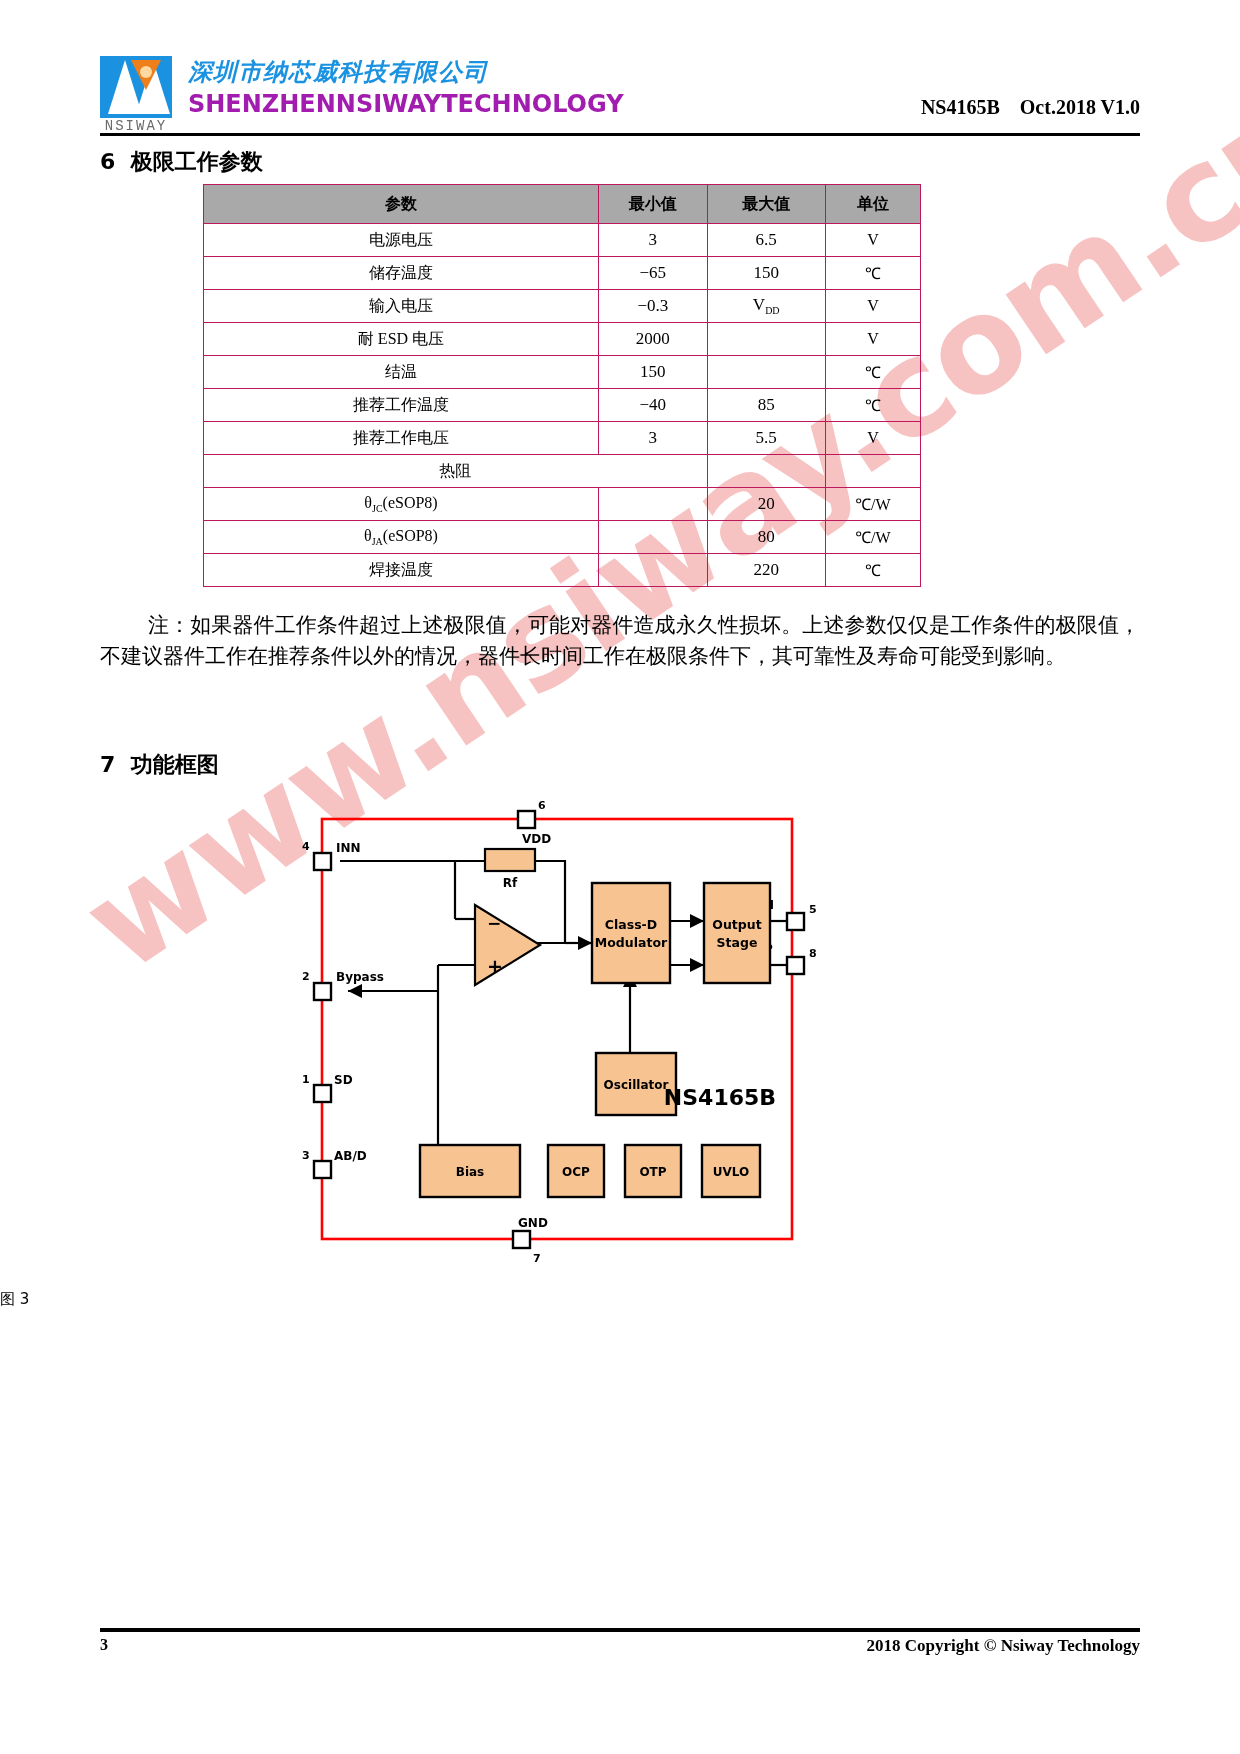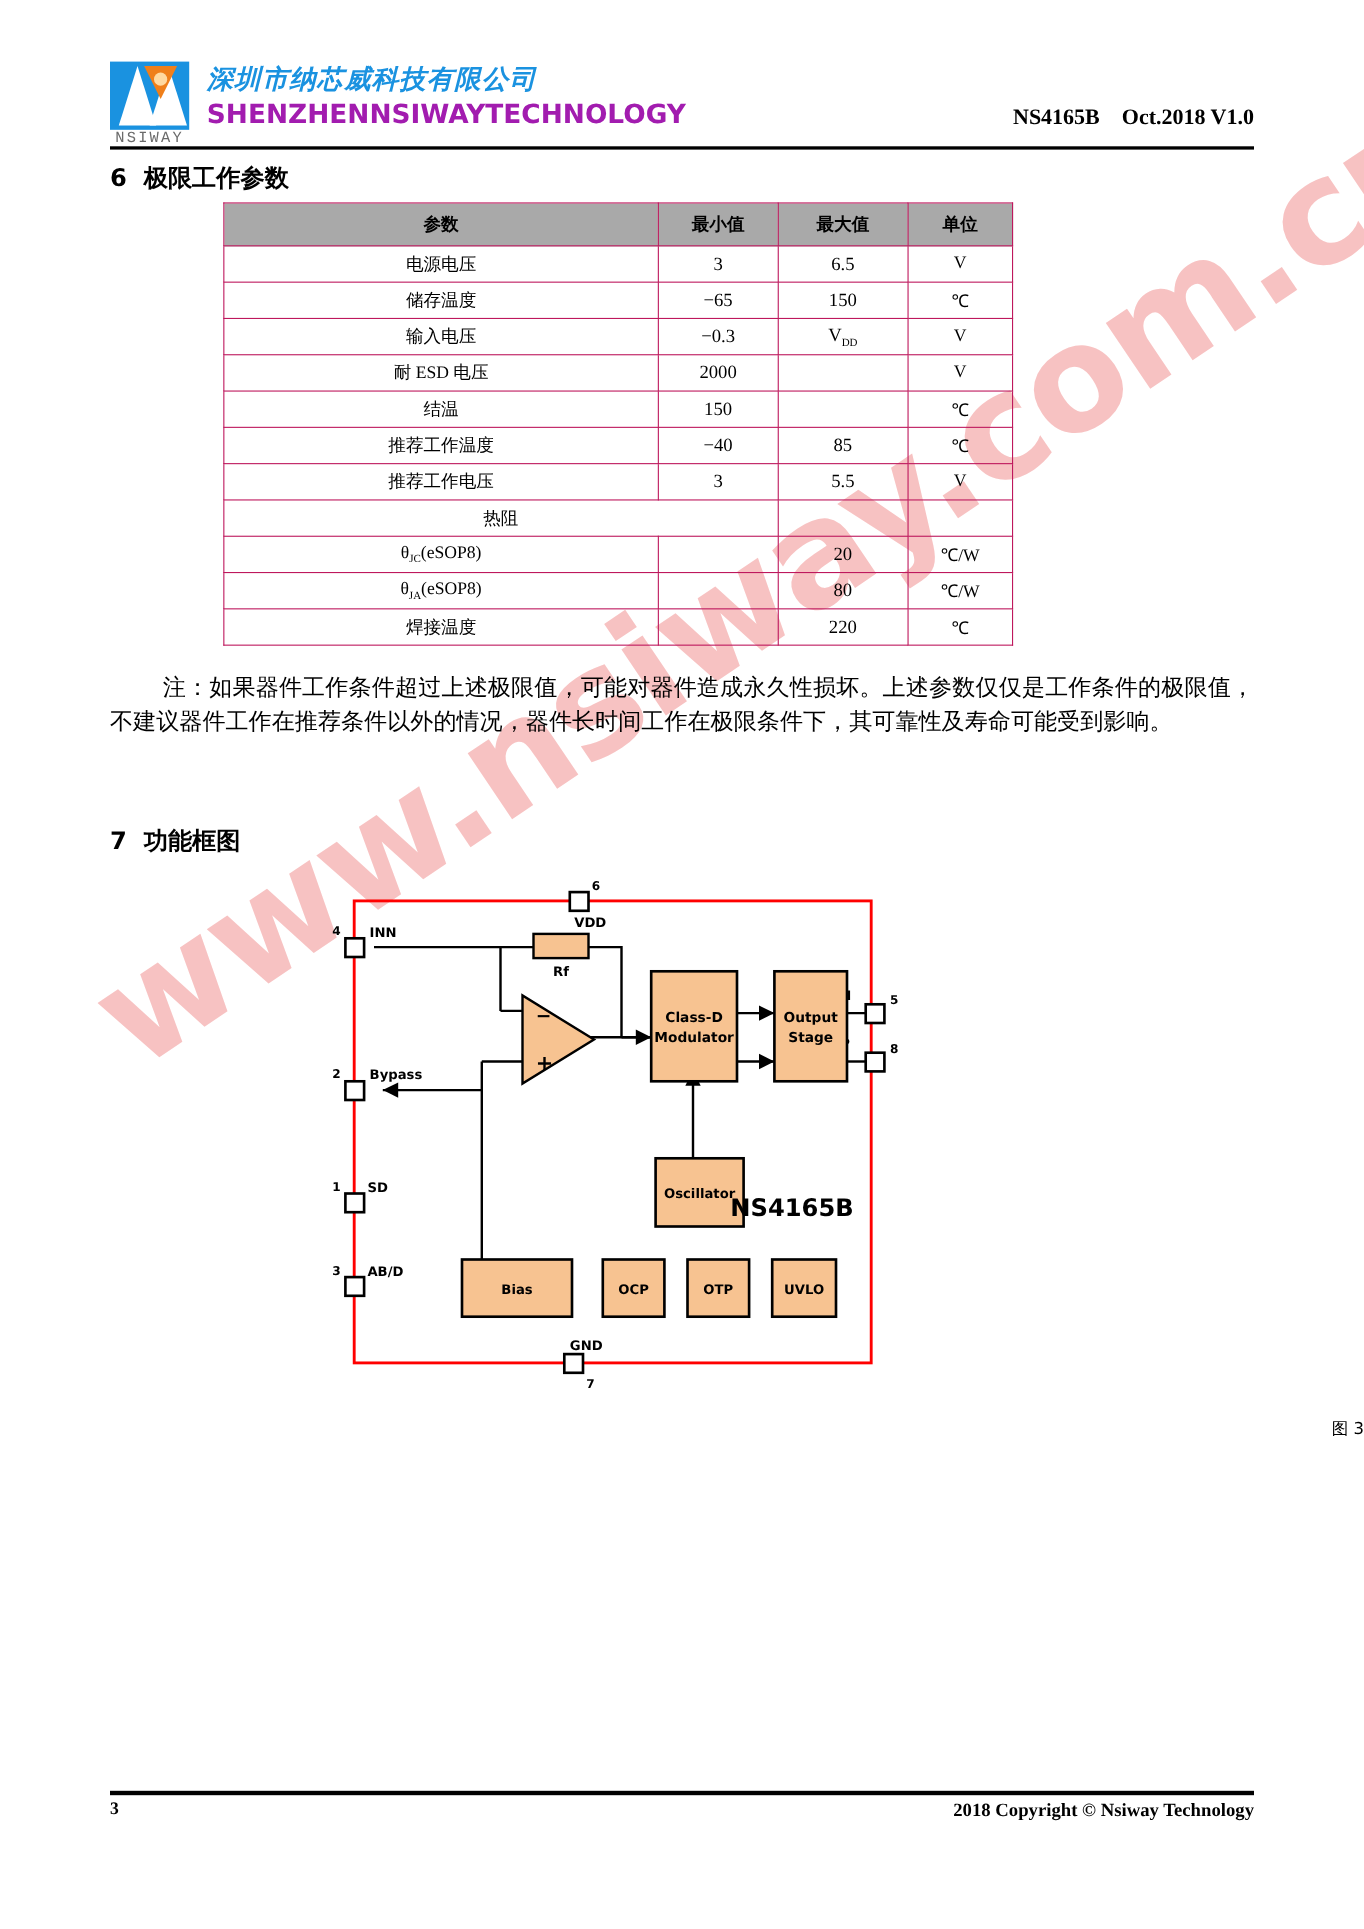--- a/index.html
+++ b/index.html
@@ -144,21 +144,21 @@
     z-index:6;
   }
 
   
   .diagram {
     position:absolute; left:300px; top:795px; width:520px; height:470px;
     z-index:6;
   }
   .fig-caption {
     position:absolute; left:0; top:1290px; width:1240px;
-    text-align:right;
+    text-align:left;
     font-family:"DejaVu Sans", sans-serif;
     font-size:15px;
     z-index:6;
   }
 
   
   .foot-rule {
     position:absolute; left:100px; top:1628px; width:1040px; height:4px; background:#000;
   }
   .foot-left {

